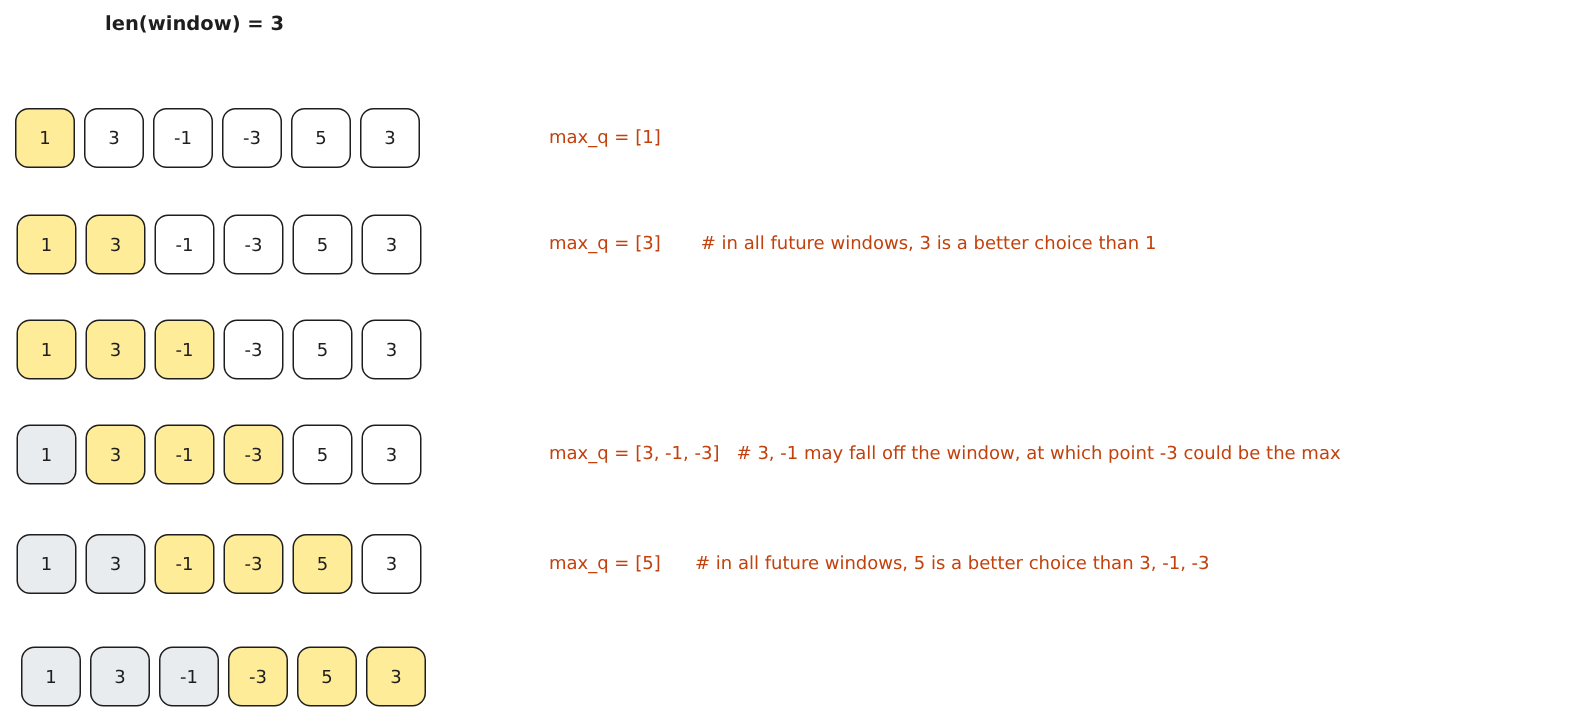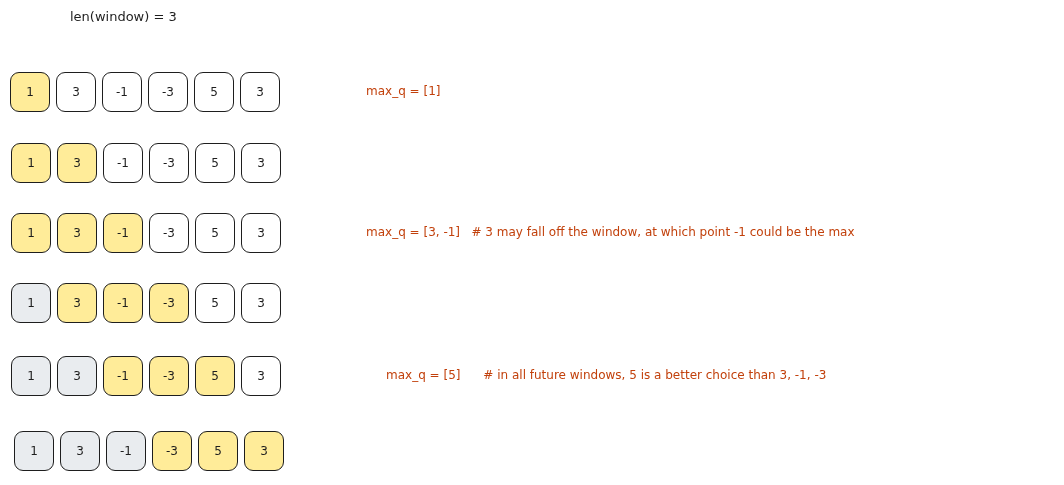--- a/index.html
+++ b/index.html
@@ -1,18 +1,18 @@
 <!DOCTYPE html>
 <html><head>
 <meta charset="utf-8">
 <style>
   html, body { margin: 0; padding: 0; background: #ffffff; }
   body { width: 1064px; height: 485px; position: relative; overflow: hidden;
          font-family: "DejaVu Sans", sans-serif; color: #1e1e1e; }
-  .title { position: absolute; left: 70px; top: 9px; font-size: 13px; color: #1e1e1e; }
+  .title { position: absolute; left: 70px; top: 9px; font-size: 13px; color: #1e1e1e; font-weight: bold; }
   .row { position: absolute; left: 0; height: 42px; width: 1064px; }
   .cells { position: absolute; top: 0; display: flex; gap: 6px; }
   .cell { width: 40px; height: 40px; box-sizing: border-box; border: 1.3px solid #1e1e1e;
           border-radius: 9px; display: flex; align-items: center; justify-content: center;
           font-size: 12px; color: #1e1e1e; background: #ffffff; }
   .cell.active { background: #ffec99; }
   .cell.done { background: #e9ecef; }
   .note { position: absolute; top: 12px; font-size: 12px; white-space: pre; color: #c2410c; }
 </style>
 </head>
@@ -34,55 +34,56 @@
 
 <div class="row" style="top:143px;">
   <div class="cells" style="left:11px;">
     <div class="cell active">1</div>
     <div class="cell active">3</div>
     <div class="cell">-1</div>
     <div class="cell">-3</div>
     <div class="cell">5</div>
     <div class="cell">3</div>
   </div>
+  <div class="note" style="left:366px;">max_q = [3]       # in all future windows, 3 is a better choice than 1</div>
 </div>
 
 <div class="row" style="top:213px;">
   <div class="cells" style="left:11px;">
     <div class="cell active">1</div>
     <div class="cell active">3</div>
     <div class="cell active">-1</div>
     <div class="cell">-3</div>
     <div class="cell">5</div>
     <div class="cell">3</div>
   </div>
-  <div class="note" style="left:366px;">max_q = [3, -1]   # 3 may fall off the window, at which point -1 could be the max</div>
 </div>
 
 <div class="row" style="top:283px;">
   <div class="cells" style="left:11px;">
     <div class="cell done">1</div>
     <div class="cell active">3</div>
     <div class="cell active">-1</div>
     <div class="cell active">-3</div>
     <div class="cell">5</div>
     <div class="cell">3</div>
   </div>
+  <div class="note" style="left:366px;">max_q = [3, -1, -3]   # 3, -1 may fall off the window, at which point -3 could be the max</div>
 </div>
 
 <div class="row" style="top:356px;">
   <div class="cells" style="left:11px;">
     <div class="cell done">1</div>
     <div class="cell done">3</div>
     <div class="cell active">-1</div>
     <div class="cell active">-3</div>
     <div class="cell active">5</div>
     <div class="cell">3</div>
   </div>
-  <div class="note" style="left:366px;margin-left:20px;">max_q = [5]      # in all future windows, 5 is a better choice than 3, -1, -3</div>
+  <div class="note" style="left:366px;">max_q = [5]      # in all future windows, 5 is a better choice than 3, -1, -3</div>
 </div>
 
 <div class="row" style="top:431px;">
   <div class="cells" style="left:14px;">
     <div class="cell done">1</div>
     <div class="cell done">3</div>
     <div class="cell done">-1</div>
     <div class="cell active">-3</div>
     <div class="cell active">5</div>
     <div class="cell active">3</div>

